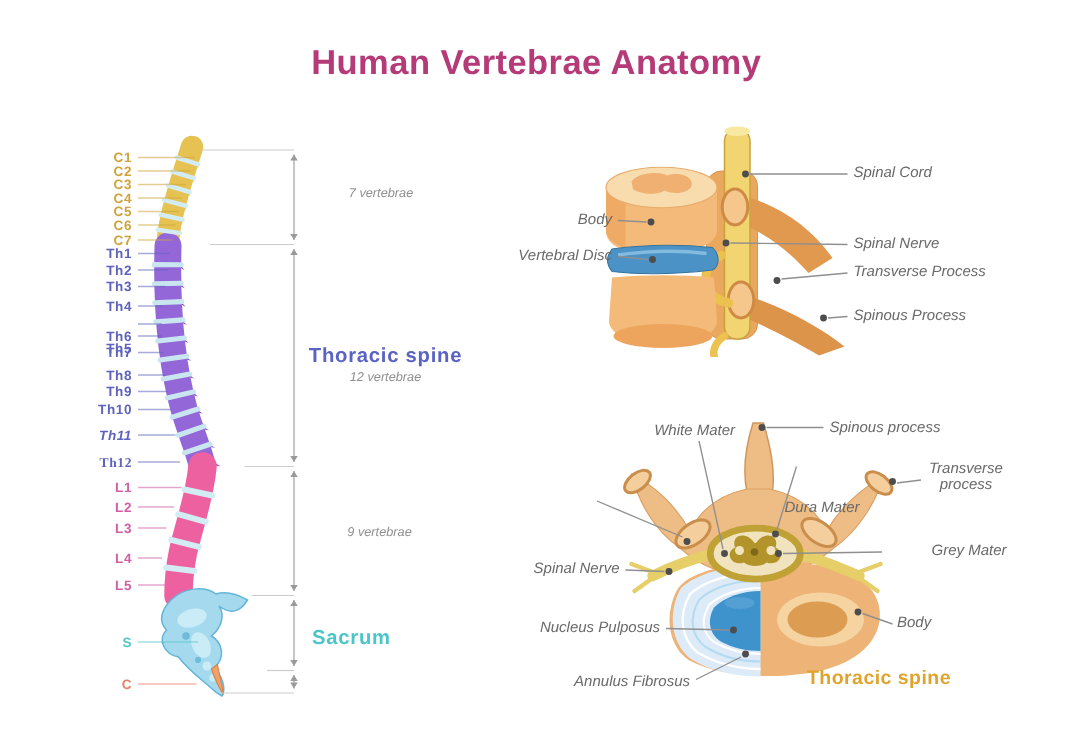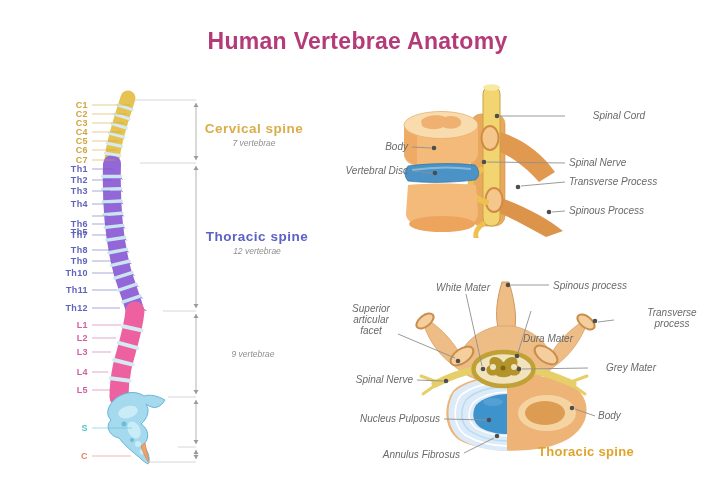--- a/index.html
+++ b/index.html
@@ -245,56 +245,55 @@
       <div class="vlabel" style="top: 164px; color: rgb(95, 99, 187);">Th1</div>
       <div class="vlabel" style="top: 175px; color: rgb(95, 99, 187);">Th2</div>
       <div class="vlabel" style="top: 186px; color: rgb(95, 99, 187);">Th3</div>
       <div class="vlabel" style="top: 199px; color: rgb(95, 99, 187);">Th4</div>
       <div class="vlabel" style="top: 211px; color: rgb(95, 99, 187); margin-top: 16px;">Th5</div>
       <div class="vlabel" style="top: 219px; color: rgb(95, 99, 187);">Th6</div>
       <div class="vlabel" style="top: 230px; color: rgb(95, 99, 187);">Th7</div>
       <div class="vlabel" style="top: 245px; color: rgb(95, 99, 187);">Th8</div>
       <div class="vlabel" style="top: 256px; color: rgb(95, 99, 187);">Th9</div>
       <div class="vlabel" style="top: 268px; color: rgb(95, 99, 187);">Th10</div>
-      <div class="vlabel" style="top: 285px; color: rgb(95, 99, 187);">Th11</div>
-      <div class="vlabel" style="top: 303px; color: rgb(95, 99, 187);">Th12</div>
+      <div class="vlabel" style="top: 285px; color: rgb(95, 99, 187); font-style: italic;">Th11</div>
+      <div class="vlabel" style="top: 303px; color: rgb(95, 99, 187); font-family: Liberation Serif, serif;">Th12</div>
       <div class="vlabel" style="top: 320px; color: rgb(208, 95, 164);">L1</div>
       <div class="vlabel" style="top: 333px; color: rgb(208, 95, 164);">L2</div>
       <div class="vlabel" style="top: 347px; color: rgb(208, 95, 164);">L3</div>
       <div class="vlabel" style="top: 367px; color: rgb(208, 95, 164);">L4</div>
       <div class="vlabel" style="top: 385px; color: rgb(208, 95, 164);">L5</div>
       <div class="vlabel" style="top: 423px; color: rgb(84, 198, 201);">S</div>
       <div class="vlabel" style="top: 451px; color: rgb(233, 127, 106);">C</div>
       <div class="ann" style="left: 308px; top: 141px; width: 100px; text-align: right;">Body</div>
       <div class="ann" style="left: 308px; top: 165px; width: 100px; text-align: right;">Vertebral Disc</div>
-      <div class="ann" style="left: 569px; top: 110px; width: 100px; text-align: center;">Spinal Cord</div>
+      <div class="ann" style="left: 569px; top: 110px; width: 100px; text-align: left;">Spinal Cord</div>
       <div class="ann" style="left: 569px; top: 157px; width: 100px; text-align: left;">Spinal Nerve</div>
       <div class="ann" style="left: 569px; top: 176px; width: 120px; text-align: left;">Transverse Process</div>
       <div class="ann" style="left: 569px; top: 205px; width: 120px; text-align: left;">Spinous Process</div>
       <div class="ann" style="left: 428px; top: 282px; width: 62px; text-align: right;">White Mater</div>
       <div class="ann" style="left: 553px; top: 280px; width: 110px; text-align: left;">Spinous process</div>
       <div class="ann" style="left: 523px; top: 299px; width: 80px; text-align: left; margin-top: 34px;">Dura Mater</div>
-      <div class="ann" style="left: 616px; top: 307px; width: 56px; text-align: center; margin-left: 28px;">Transverse
+      <div class="ann" style="left: 616px; top: 307px; width: 56px; text-align: center;">Transverse
 process</div>
-      <div class="ann" style="left: 591px; top: 362px; width: 80px; text-align: center;">Grey Mater</div>
-      <div class="ann" style="left: 346px; top: 303px; width: 50px; text-align: center;">Superior
-articular
-facet</div>
+      <div class="ann" style="left: 591px; top: 362px; width: 80px; text-align: right;">Grey Mater</div>
       <div class="ann" style="left: 355px; top: 374px; width: 58px; text-align: right;">Spinal Nerve</div>
       <div class="ann" style="left: 350px; top: 413px; width: 90px; text-align: right;">Nucleus Pulposus</div>
       <div class="ann" style="left: 370px; top: 449px; width: 90px; text-align: right;">Annulus Fibrosus</div>
       <div class="ann" style="left: 598px; top: 410px; width: 50px; text-align: left;">Body</div>
     </div>
 
   <div class="sec" id="sec-cervical">
-    <div class="nm" style="color: rgb(217, 173, 73);">Cervical spine</div>
     <div class="sub">7 vertebrae</div>
   </div>
   <div class="sec" id="sec-thoracic">
     <div class="nm" style="color: rgb(90, 98, 196);">Thoracic spine</div>
     <div class="sub">12 vertebrae</div>
   </div>
   <div class="sec" id="sec-lumbar">
     <div class="sub">9 vertebrae</div>
   </div>
+  <div class="sec sec-left" id="sec-sacrum">
+    <div class="nm" style="color: rgb(76, 197, 200);">Sacrum</div>
+  </div>
 
   <div class="fig2-caption" style="color: rgb(224, 164, 44);">Thoracic spine</div>
 </div>
 
 </body></html>

